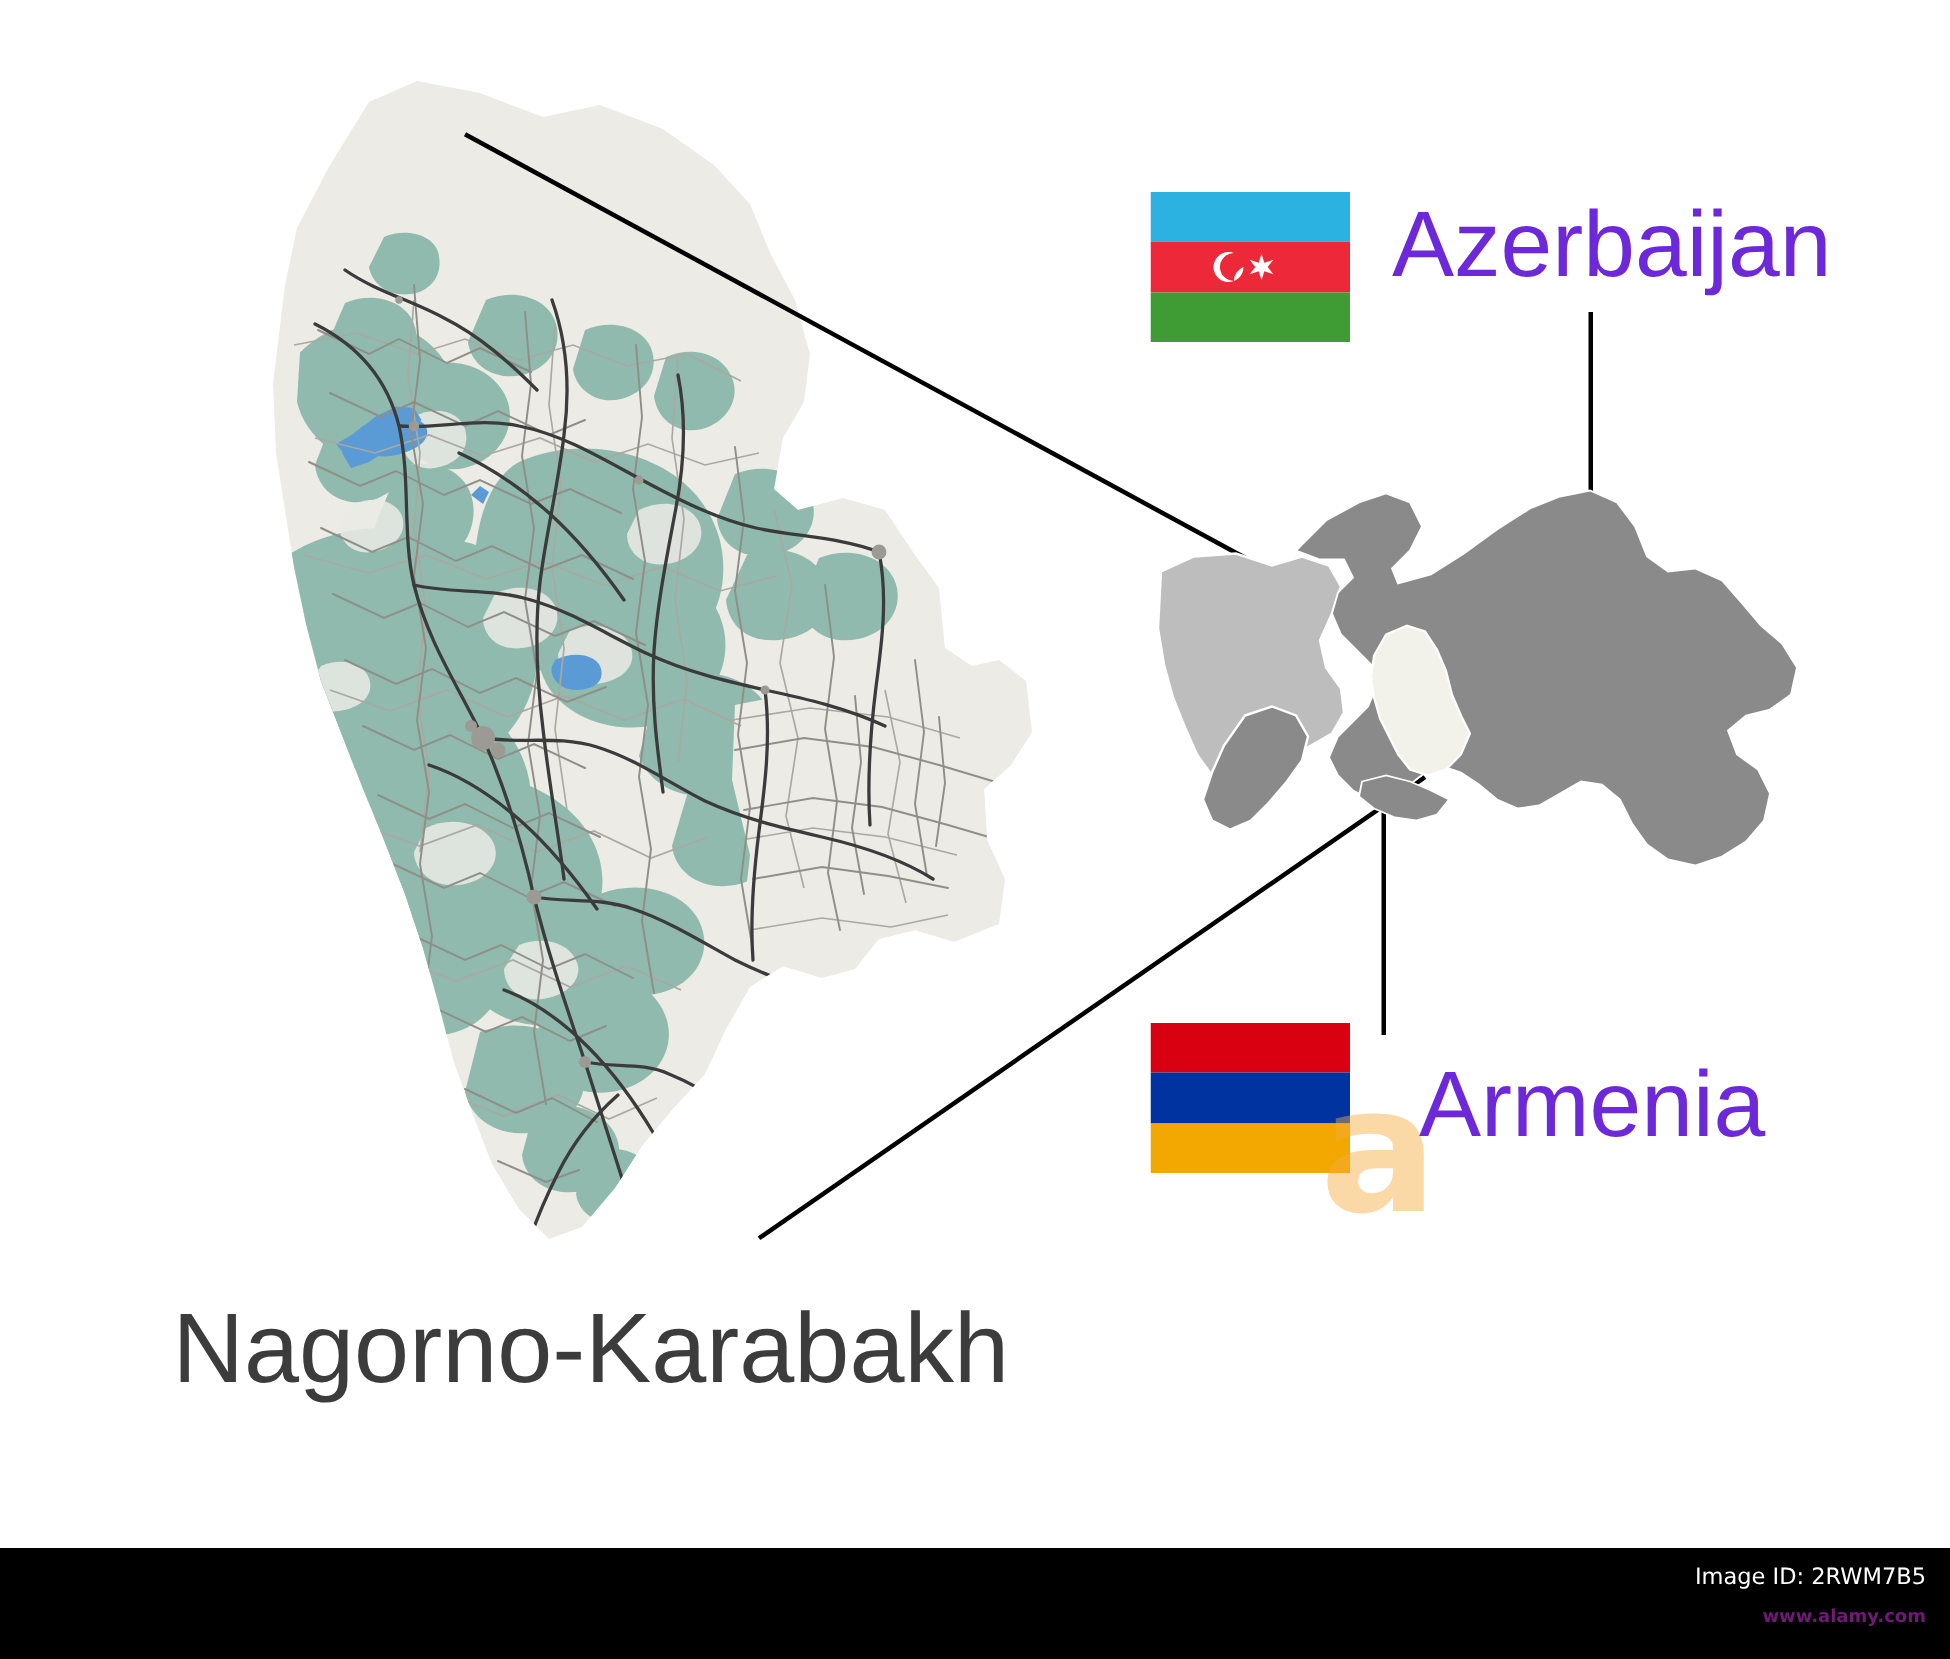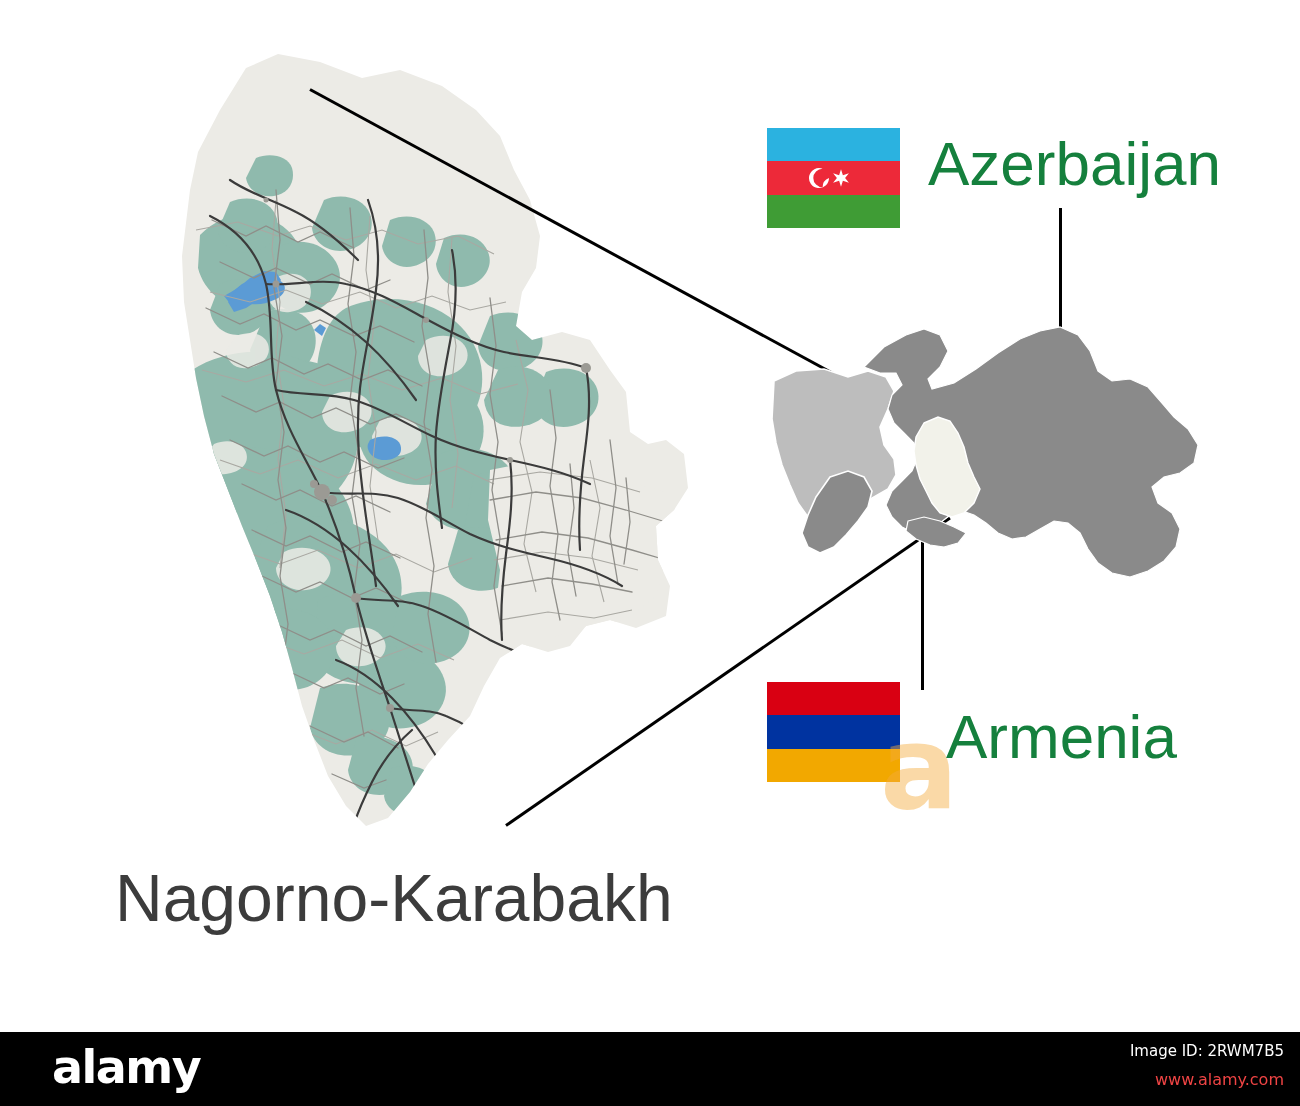--- a/index.html
+++ b/index.html
@@ -24,37 +24,37 @@
 
   
   .flag{position:absolute;width:133px;height:100px;overflow:hidden;}
   #flag-az{left:767px;top:128px;}
   #flag-am{left:767px;top:682px;}
   .band{position:absolute;left:0;width:100%;height:33.34%;}
   .band.b1{top:0;} .band.b2{top:33.33%;} .band.b3{top:66.66%;}
   .az-emblem{position:absolute;left:50%;top:50%;transform:translate(-50%,-50%);width:52px;height:32px;}
 
   
-  .country-label{position:absolute;color:#15803d;font-size:62px;line-height:1;
+  .country-label{position:absolute;color:#6d28d9;font-size:62px;line-height:1;
                  font-family:"Liberation Sans","DejaVu Sans",sans-serif;white-space:nowrap;}
   #label-azerbaijan{left:928px;top:133px;}
   #label-armenia{left:946px;top:706px;}
   #title-main{position:absolute;left:115px;top:865px;color:#3c3c3c;font-size:66px;line-height:1;
               font-family:"Liberation Sans","DejaVu Sans",sans-serif;white-space:nowrap;}
   #watermark2{position:absolute;left:880px;top:700px;font-size:116px;font-weight:bold;
              color:rgba(245,170,60,.45);letter-spacing:-4px;pointer-events:none;
              font-family:"DejaVu Sans",sans-serif;}
 
   
   #footer{position:absolute;left:0;top:1032px;width:1300px;height:74px;background:#000;}
   #alamy-logo{position:absolute;left:52px;top:1040px;color:#fff;font-size:46px;font-weight:bold;
               letter-spacing:-1.5px;font-family:"DejaVu Sans",sans-serif;}
   #image-id{position:absolute;right:16px;top:1042px;color:#fff;font-size:15px;
             font-family:"DejaVu Sans",sans-serif;margin-left:48px;}
-  #alamy-url{position:absolute;right:16px;top:1070px;color:#ef4444;font-size:16px;font-weight:normal;
+  #alamy-url{position:absolute;right:16px;top:1070px;color:#701a75;font-size:12px;font-weight:bold;
              font-family:"DejaVu Sans",sans-serif;}
 </style>
 </head>
 <body>
 
 <div id="stage">
 
   <div id="detail-map">
     <svg viewBox="0 0 650 810" xmlns="http://www.w3.org/2000/svg">
       <defs>
@@ -310,17 +310,16 @@
     <div class="band b2" style="background:#0033a0"></div>
     <div class="band b3" style="background:#f2a800"></div>
   </div>
   <div id="watermark2">a</div>
 
   <div class="country-label" id="label-azerbaijan">Azerbaijan</div>
   <div class="country-label" id="label-armenia">Armenia</div>
   <div id="title-main">Nagorno-Karabakh</div>
 
   <div id="footer"></div>
-  <div id="alamy-logo">alamy</div>
   <div id="image-id">Image ID: 2RWM7B5</div>
   <div id="alamy-url">www.alamy.com</div>
 
 </div>
 
 </body></html>

